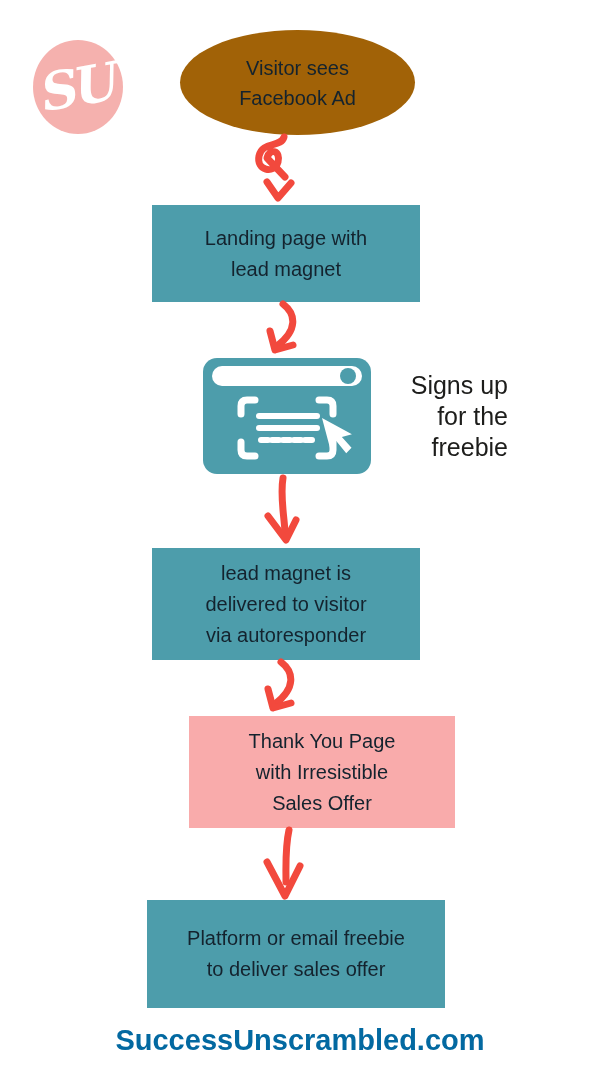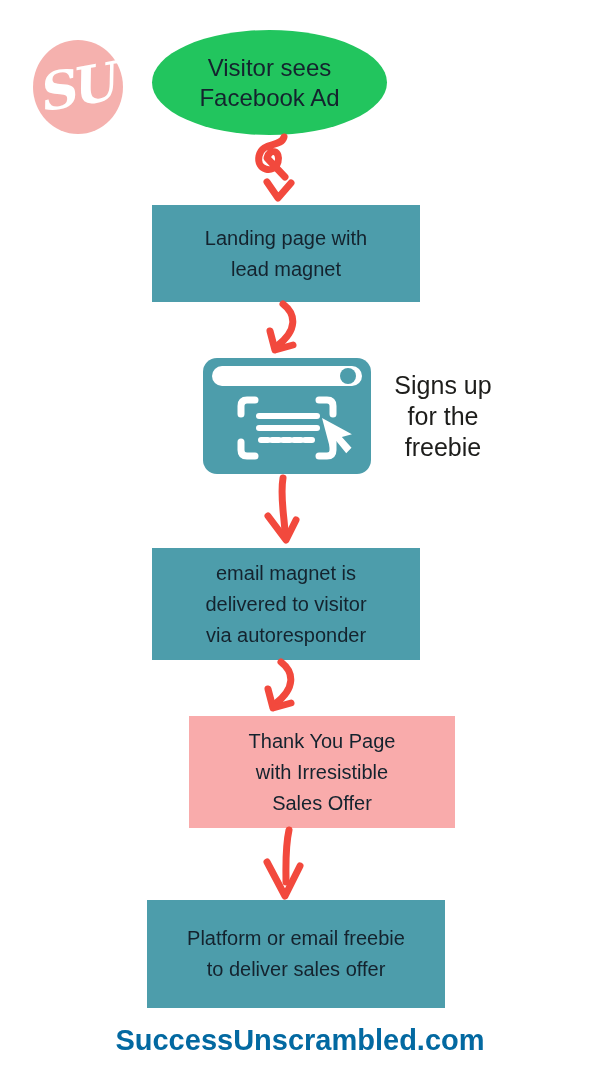--- a/index.html
+++ b/index.html
@@ -22,33 +22,33 @@
     font-size:52px; color:#ffffff; transform:rotate(-10deg); line-height:1;
     letter-spacing:-4px;
   }
 
   
   .node {
     display:flex; align-items:center; justify-content:center;
     text-align:center; color:#14232e;
   }
   .ellipse {
-    left:152px; top:30px; width:235px; height:105px;
-    background:#22c55e; border-radius:50%;
-    font-size:24px; line-height:30px;
+    left:180px; top:30px; width:235px; height:105px;
+    background:#a16207; border-radius:50%;
+    font-size:20px; line-height:30px;
   }
   .box { background:#4d9dab; font-size:20px; line-height:31px; }
   .box1 { left:152px; top:205px; width:268px; height:97px; }
   .box2 { left:152px; top:548px; width:268px; height:112px; }
   .box3 { left:154px; top:716px; width:266px; height:112px; background:#f9abab;margin-left:35px; }
   .box4 { left:147px; top:900px; width:298px; height:108px; }
 
   .caption {
     left:378px; top:370px; width:130px;
-    text-align:center; color:#1d1d1b; font-size:25px; line-height:31px;
+    text-align:right; color:#1d1d1b; font-size:25px; line-height:31px;
   }
 
   .footer {
     left:0; top:1024px; width:600px; text-align:center;
     color:#0369a1; font-weight:bold; font-size:29px;
   }
 
   .arrow-svg, .icon-svg { display:block; }
   .arrow-stroke {
     fill:none; stroke:#f2493d; stroke-width:7;
@@ -102,21 +102,21 @@
 
   <div class="abs caption preline">Signs up
 for the
 freebie</div>
 
   <svg class="abs arrow-svg" style="left:258px; top:474px;" width="44" height="72" viewBox="0 0 44 72">
     <path class="arrow-stroke" d="M25 4 C22 22 26 40 27 58"></path>
     <path class="arrow-stroke" d="M10 42 L28 66 L38 46"></path>
   </svg>
 
-  <div class="abs node box box2 preline">email magnet is
+  <div class="abs node box box2 preline">lead magnet is
 delivered to visitor
 via autoresponder</div>
 
   <svg class="abs arrow-svg" style="left:258px; top:658px;" width="52" height="58" viewBox="0 0 52 58">
     <path class="arrow-stroke" d="M23 4 C36 14 38 30 17 46"></path>
     <path class="arrow-stroke" d="M10 31 L15 50 L33 45"></path>
   </svg>
 
   <div class="abs node box box3 preline">Thank You Page
 with Irresistible

